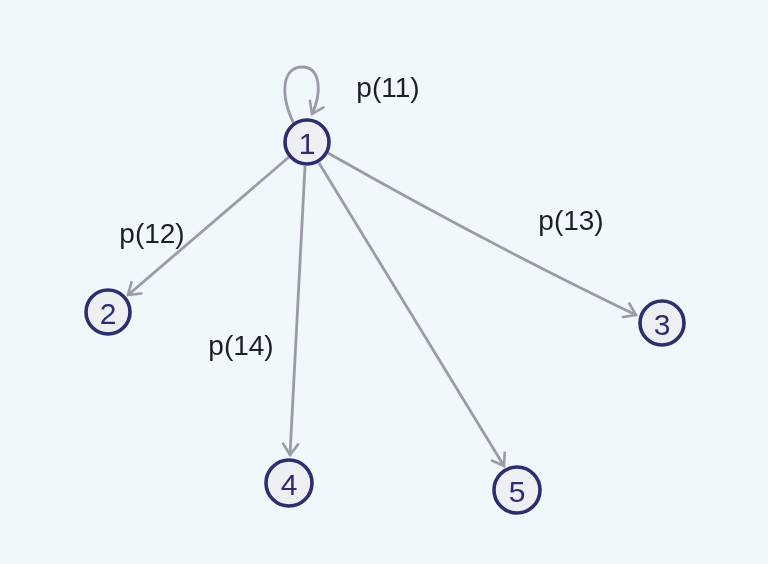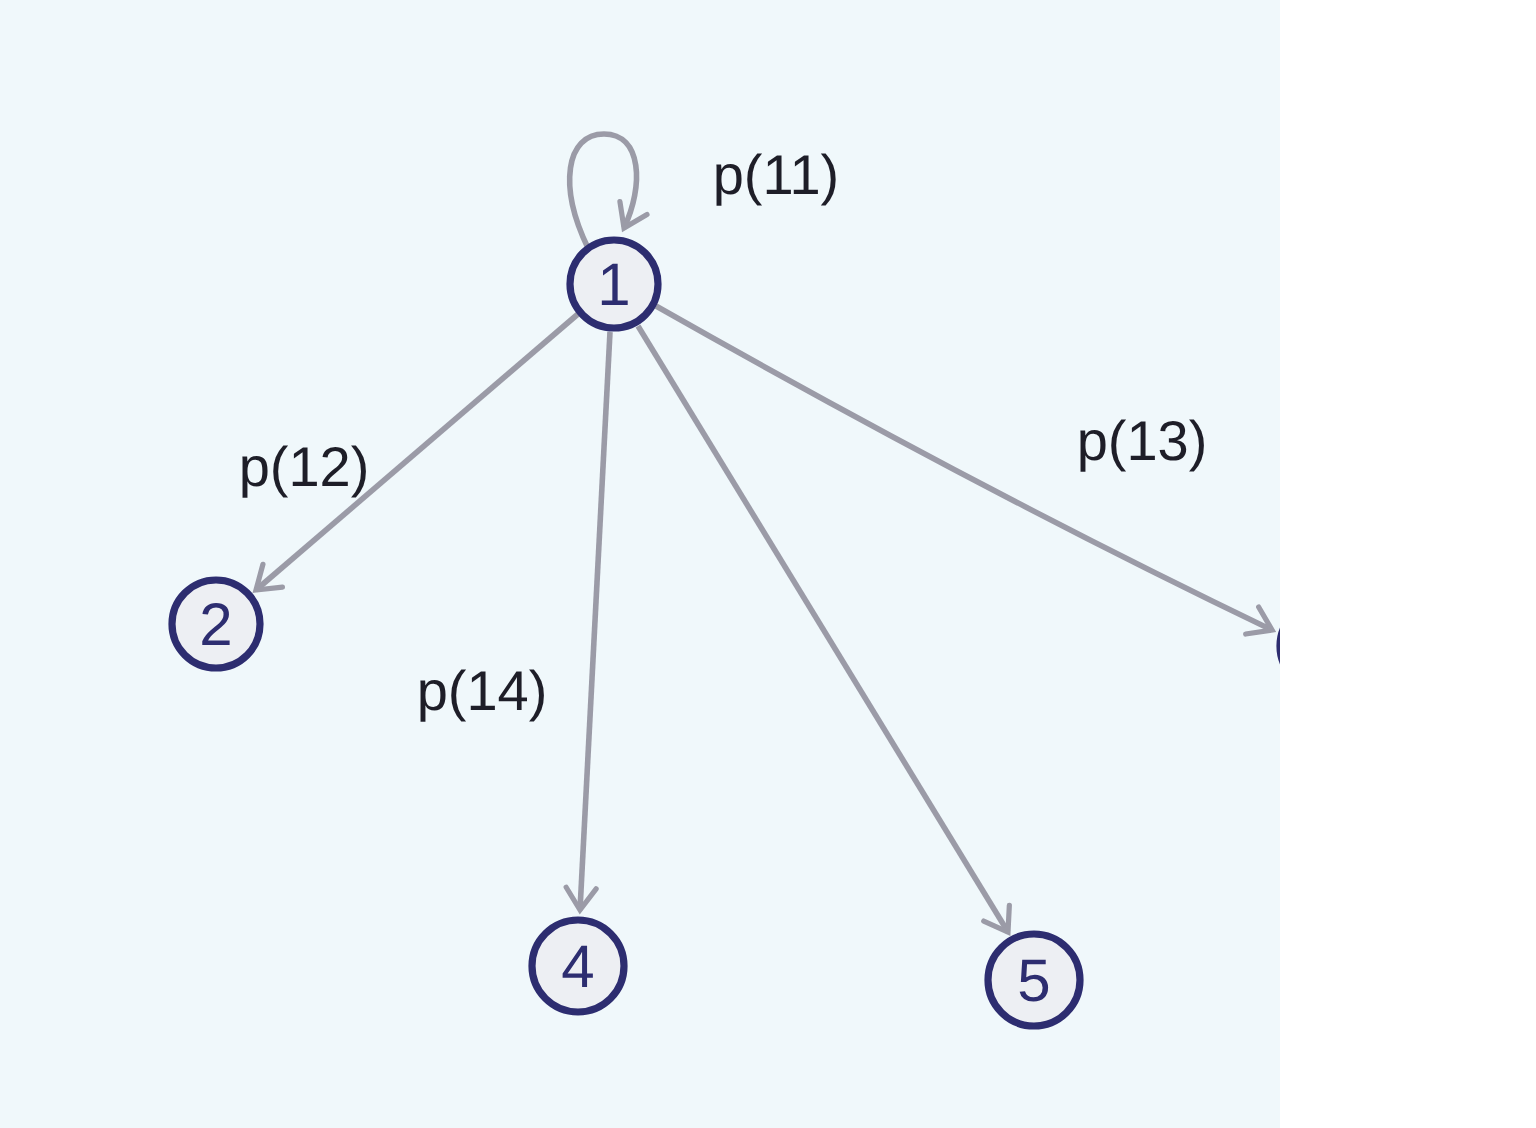--- a/index.html
+++ b/index.html
@@ -1,21 +1,21 @@
 <!DOCTYPE html>
 <html><head>
 <meta charset="utf-8">
 <style>
   html, body {
     margin: 0;
     padding: 0;
   }
   .canvas {
     position: relative;
-    width: 640px;
+    width: 768px;
     height: 564px;
     overflow: hidden;
     text-align: center;
   }
   svg {
     display: block;
     width: 768px;
     height: 564px;
   }
   text {

